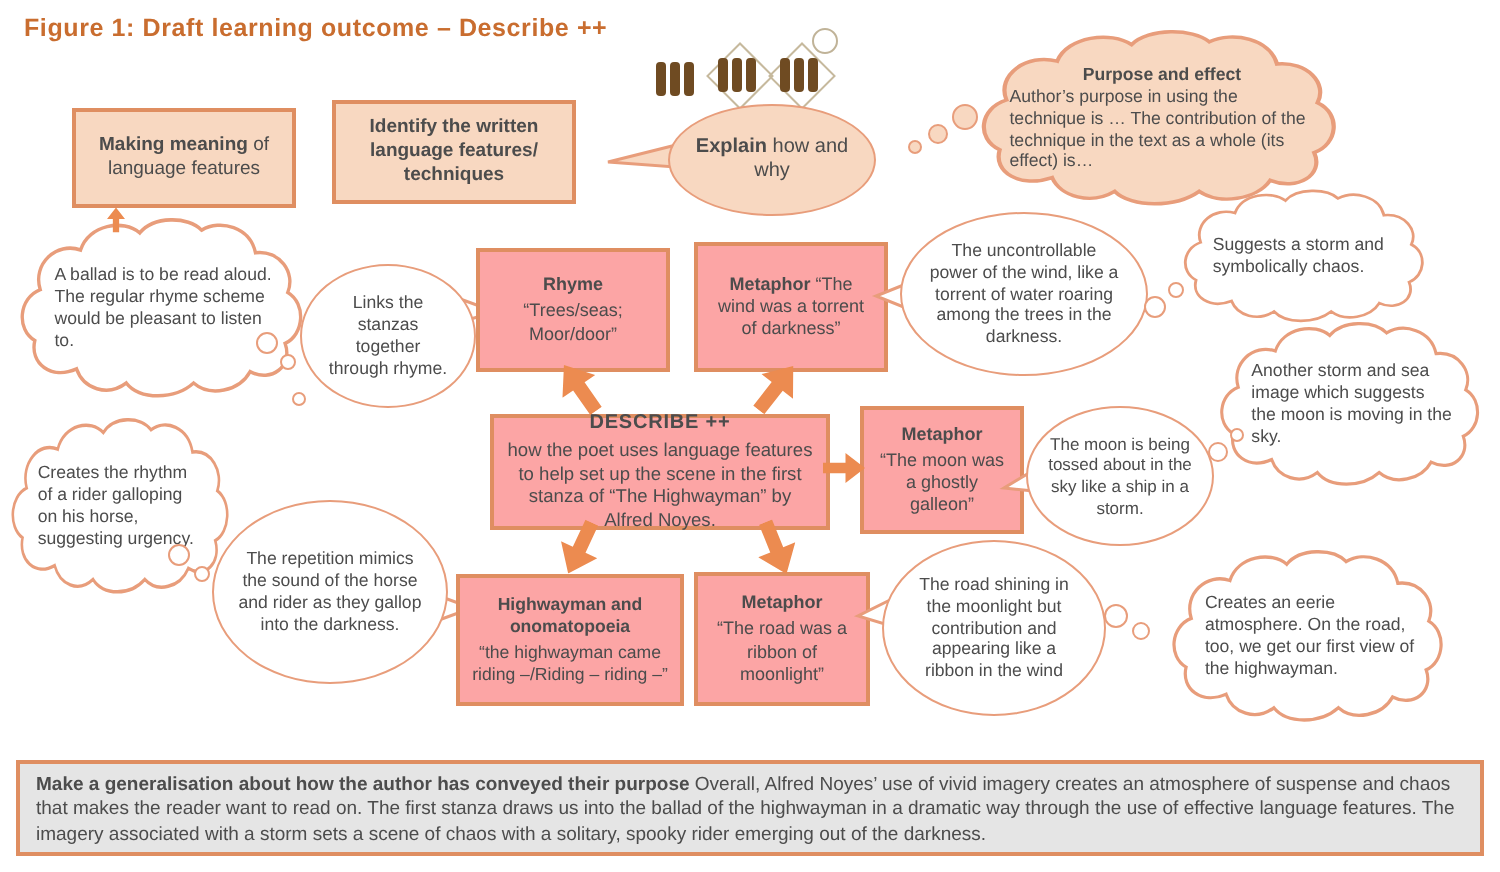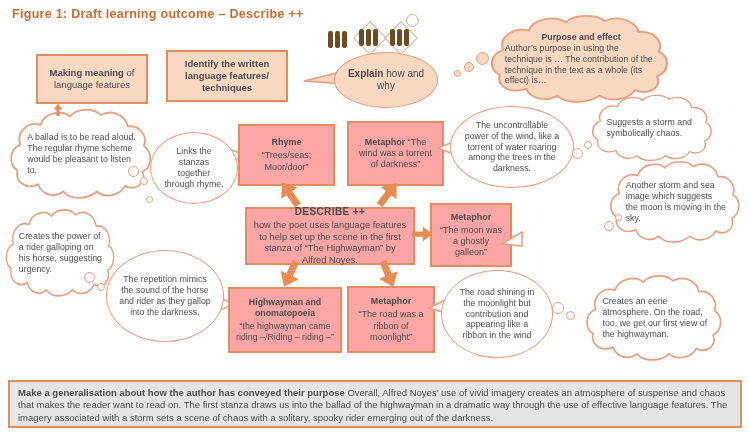--- a/index.html
+++ b/index.html
@@ -154,35 +154,38 @@
     <svg class="bg" viewBox="0 0 220 130" preserveAspectRatio="none">
         <use href="#cloud"></use>
       </svg>
     <div class="txt">Another storm and sea image which suggests the moon is moving in the sky.</div>
   </div>
 
   <div class="cloud" style="left:4px;top:208px;width:114px;height:90px;">
     <svg class="bg" viewBox="0 0 220 130" preserveAspectRatio="none">
         <use href="#cloud"></use>
       </svg>
-    <div class="txt">Creates the power of a rider galloping on his horse, suggesting urgency.</div>
+    <div class="txt">Creates the rhythm of a rider galloping on his horse, suggesting urgency.</div>
   </div>
   <div class="dot" style="left:84px;top:272px;width:11px;height:11px;"></div>
   <div class="dot" style="left:97px;top:283px;width:8px;height:8px;"></div>
 
   <div class="box white" style="left:245px;top:207px;width:170px;height:58px;font-size:9.3px;">
     <div><b class="block" style="font-size:10px;letter-spacing:.4px;">DESCRIBE ++</b><span>how the poet uses language features to help set up the scene in the first stanza of “The Highwayman” by Alfred Noyes.</span></div>
   </div>
 
   <div class="box white" style="left:430px;top:203px;width:82px;height:64px;font-size:9px;">
     <div><b class="block">Metaphor</b><span>“The moon was a ghostly galleon”</span></div>
   </div>
   <svg class="tail" style="left:502px;top:232px;" width="20" height="16">
       <polygon points="20,0 0,12 20,14"></polygon>
     </svg>
+  <div class="bubble" style="left:513px;top:203px;width:94px;height:70px;font-size:8.5px;padding:8px 10px;">
+    <div>The moon is being tossed about in the sky like a ship in a storm.</div>
+  </div>
   <div class="dot" style="left:604px;top:221px;width:10px;height:10px;"></div>
   <div class="dot" style="left:615px;top:214px;width:7px;height:7px;"></div>
 
   <svg class="tail" style="left:214px;top:296px;" width="22" height="16">
       <polygon points="0,0 22,8 0,16"></polygon>
     </svg>
   <div class="bubble" style="left:106px;top:250px;width:118px;height:92px;">
     <div>The repetition mimics the sound of the horse and rider as they gallop into the darkness.</div>
   </div>
   <div class="box white" style="left:228px;top:287px;width:114px;height:66px;font-size:8.8px;">

